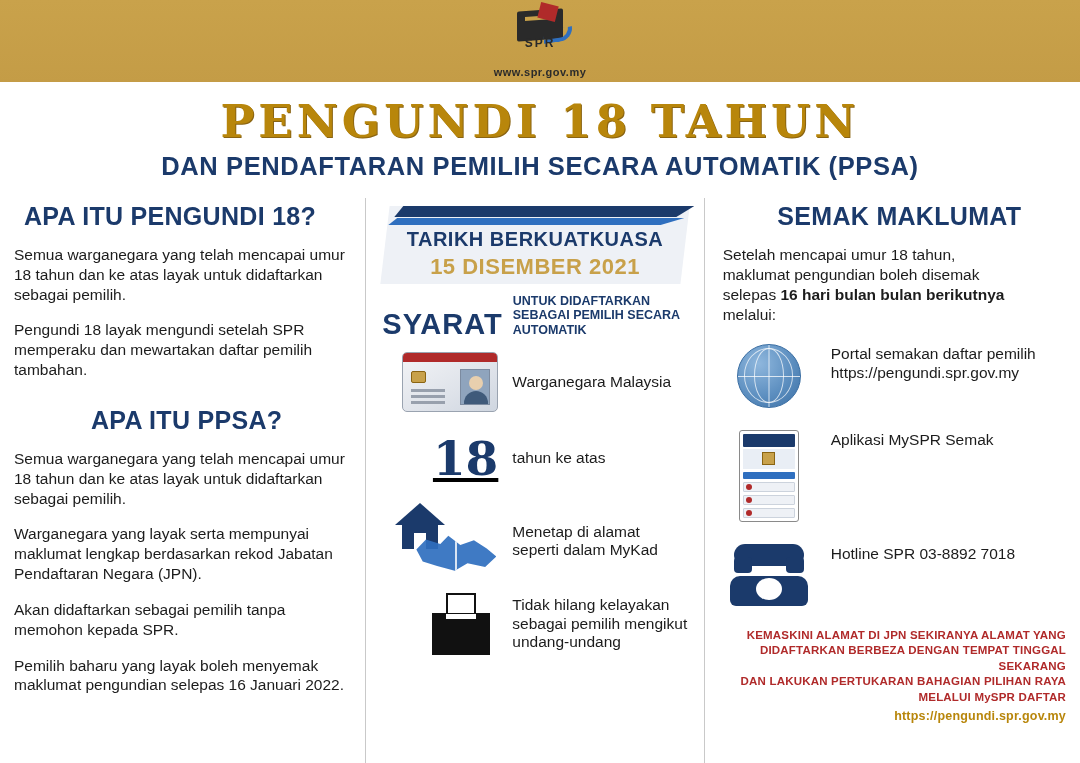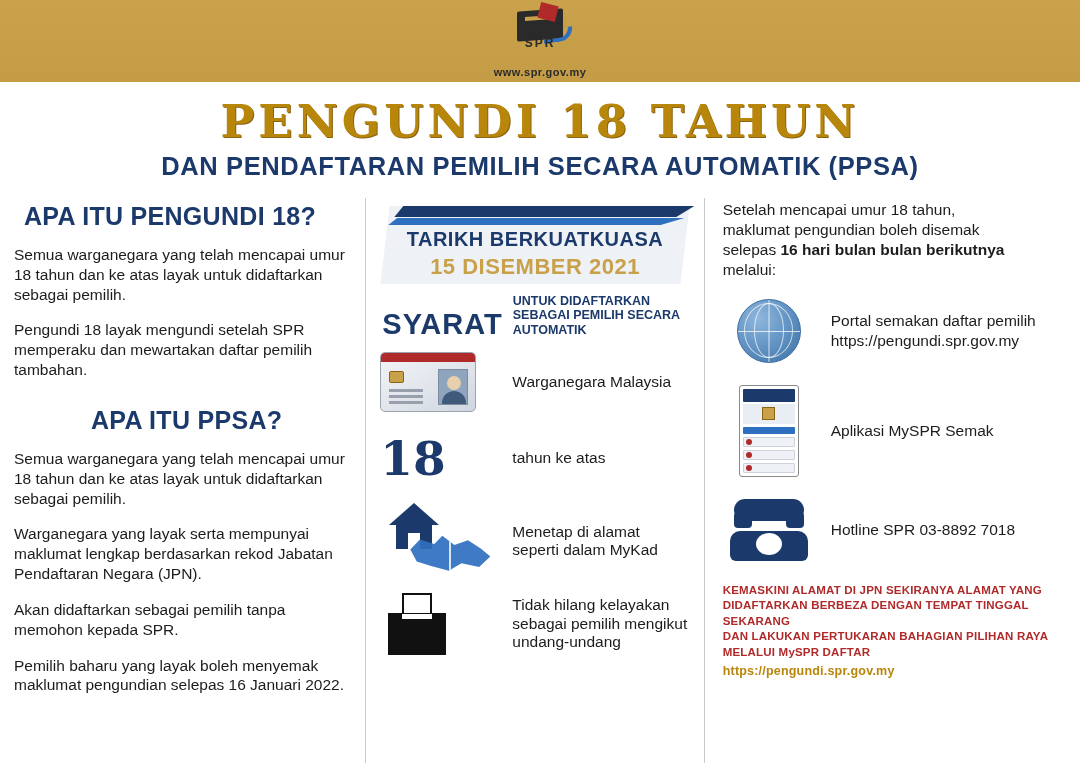--- a/index.html
+++ b/index.html
@@ -145,21 +145,21 @@
     padding-bottom:4px;
   }
 
   .cond {
     display:flex; align-items:center; gap:14px;
     margin-bottom:14px;
     min-height:62px;
   }
   .cond-icon {
     width:118px; flex:0 0 118px;
-    display:flex; align-items:center; justify-content:flex-start;
+    display:flex; align-items:center; justify-content:flex-end;text-decoration:underline;
   }
   .cond-text {
     font-size:15.5px; color:#1c1c1c; line-height:1.2;
   }
   .big18 {
     font-family:"DejaVu Serif", serif;
     font-size:47px; font-weight:bold; color:#1b3a6b; line-height:1;
   }
 
   
@@ -207,21 +207,21 @@
   .ballot .box { position:absolute; bottom:0; left:8px; width:58px; height:42px; background:#111; }
   .ballot .slot { position:absolute; bottom:36px; left:22px; width:30px; height:5px; background:#fff; }
   .ballot .paper { position:absolute; top:0; left:22px; width:30px; height:26px; background:#fff; border:2px solid #111; }
 
   
   .intro-right {
     font-size:15.5px; color:#1c1c1c; line-height:1.3; margin:2px 0 18px 0;
   }
   .intro-right b { font-weight:bold; }
   .check-row {
-    display:flex; align-items:center; gap:16px; margin-bottom:22px;
+    display:flex; gap:16px; margin-bottom:22px;
   }
   .check-icon { width:92px; flex:0 0 92px; display:flex; align-items:center; justify-content:center; }
   .check-text { font-size:15.5px; color:#1c1c1c; line-height:1.25; }
 
   .globe {
     width:64px; height:64px; border-radius:50%;
     background:radial-gradient(circle at 34% 30%, #8fb7dd 0%, #5d8fc0 55%, #3a6ea3 100%);
     position:relative; border:1px solid #3a6ea3;
   }
   .globe:before {
@@ -254,21 +254,21 @@
   .tel-dial { position:absolute; bottom:6px; left:26px; width:26px; height:22px; border-radius:50%; background:#ffffff; }
   .tel-handset { position:absolute; top:0; left:4px; width:70px; height:22px; background:#1b3a6b; border-radius:12px; }
   .tel-handset:before, .tel-handset:after {
     content:""; position:absolute; bottom:-7px; width:18px; height:16px; background:#1b3a6b; border-radius:4px;
   }
   .tel-handset:before { left:0; }
   .tel-handset:after { right:0; }
 
   .footnote {
     margin-top:8px;
-    text-align:left;
+    text-align:right;
     font-size:11.5px;
     font-weight:bold;
     color:#b02a2a;
     line-height:1.35;
     letter-spacing:0.2px;
   }
   .footnote .link { color:#b8860b; font-weight:bold; font-size:12.5px; display:block; margin-top:3px;}
 
   
   .spr-box { position:absolute; left:8px; top:4px; width:46px; height:30px; background:#2a2a2a; border-radius:2px; transform:skewY(-4deg); }
@@ -373,20 +373,21 @@
             <div class="box"></div>
             <div class="slot"></div>
           </div>
         </div>
         <div class="cond-text">Tidak hilang kelayakan sebagai pemilih mengikut undang-undang</div>
       </div>
 
     </div>
 
     <div class="col col-right">
+      <h2 class="sec center">SEMAK MAKLUMAT</h2>
 
       <div class="intro-right">
         <div>Setelah mencapai umur 18 tahun,</div>
         <div>maklumat pengundian boleh disemak</div>
         <div>
           <span>selepas </span><b>16 hari bulan bulan berikutnya</b>
         </div>
         <div>melalui:</div>
       </div>
 

